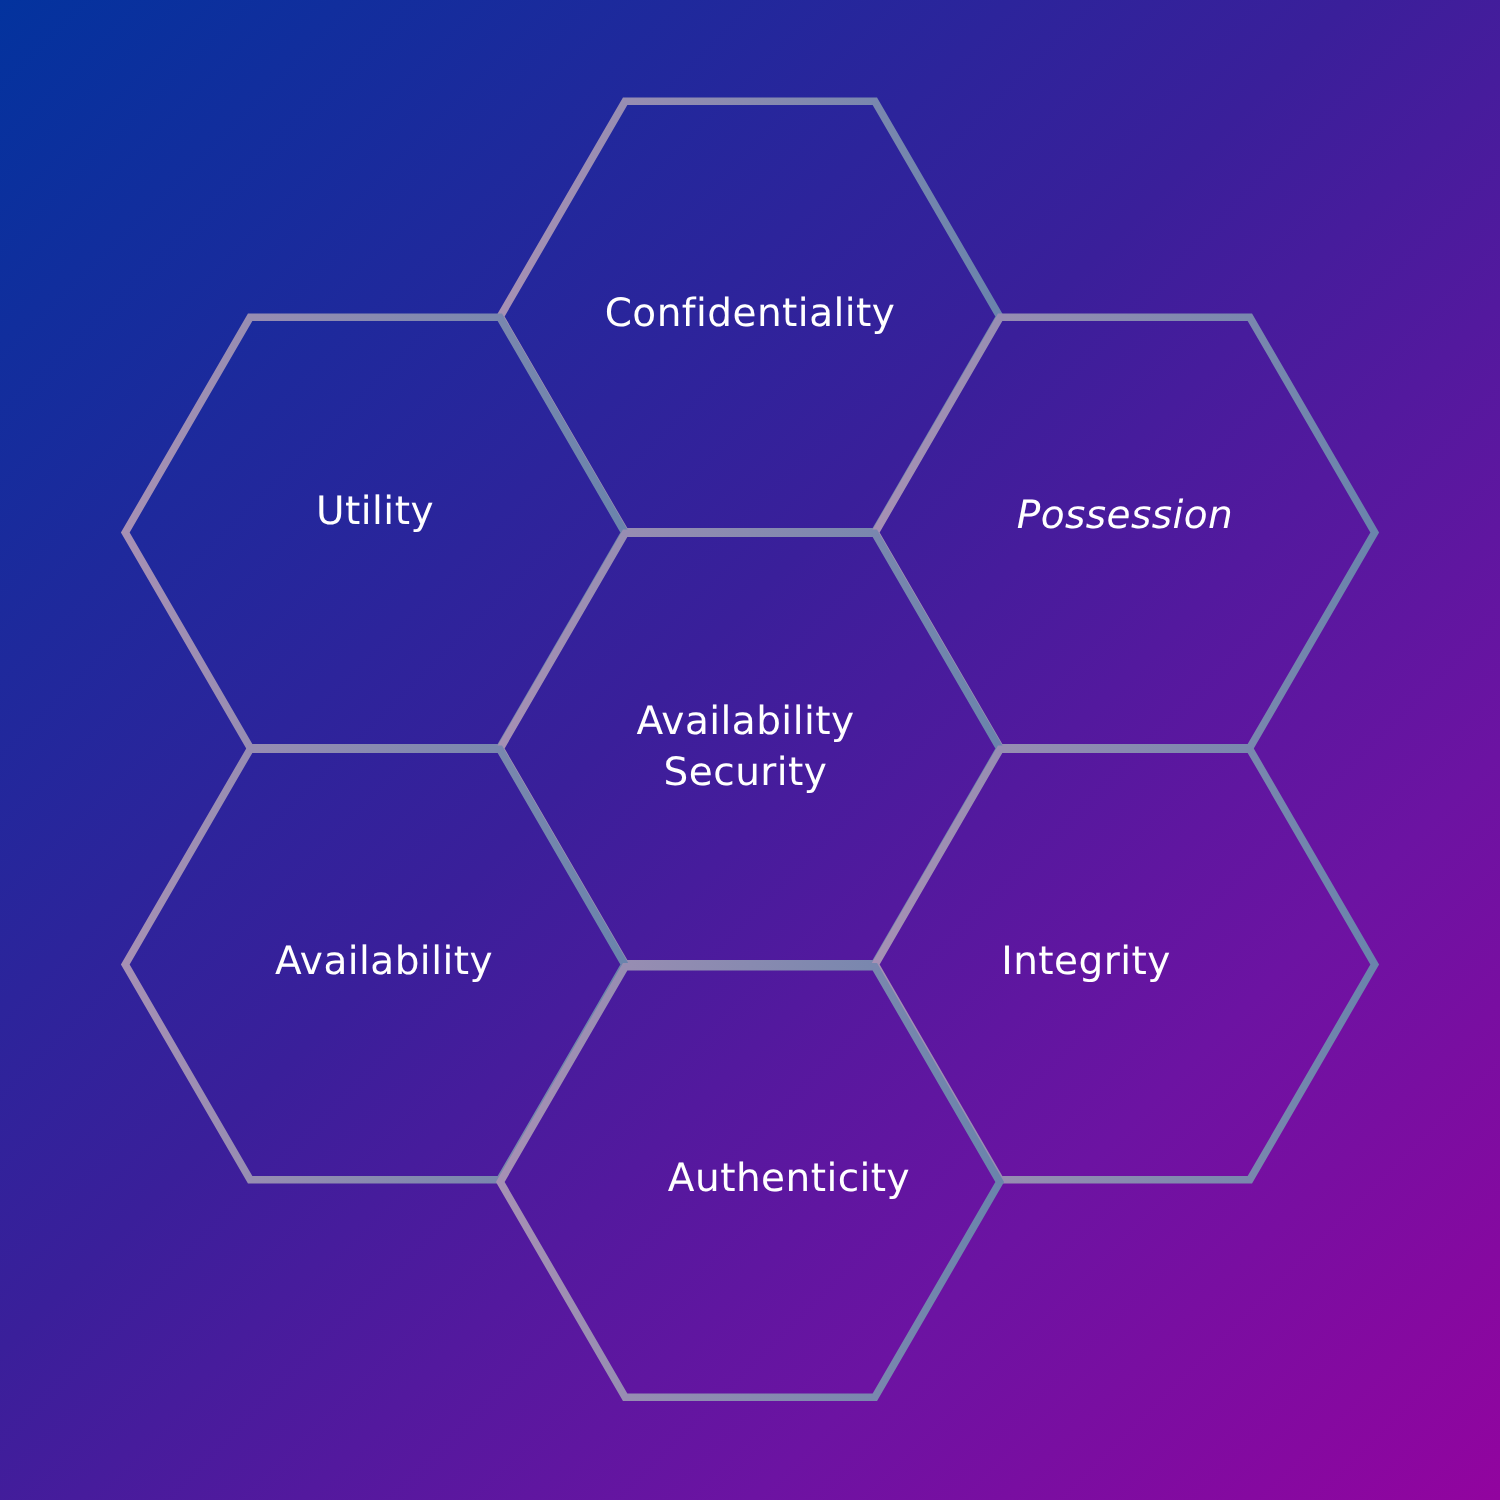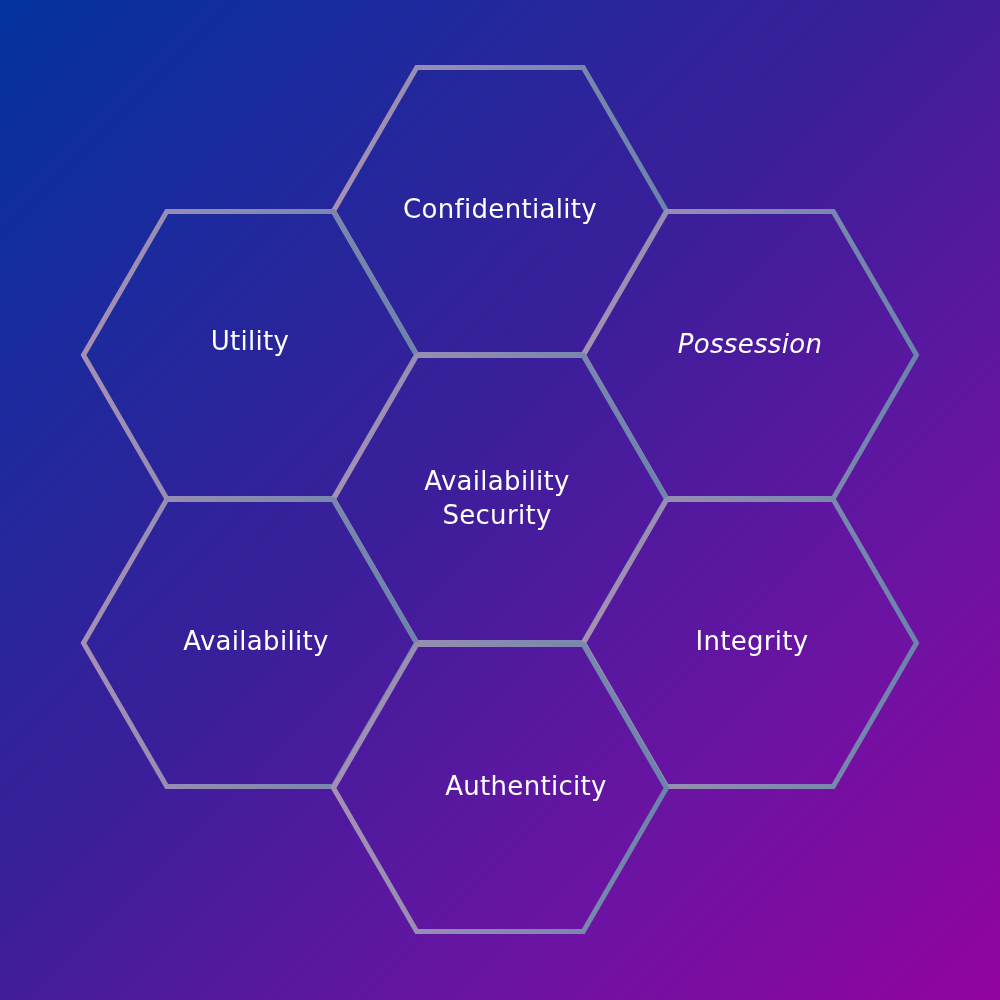--- a/index.html
+++ b/index.html
@@ -41,14 +41,14 @@
       <polygon points="416.75,644.5 583.25,644.5 666.5,788 583.25,931.5 416.75,931.5 333.5,788" fill="none" stroke="url(#strokeGrad)" stroke-width="5" stroke-linejoin="miter"></polygon>
     </g>
 </svg>
 
 <div class="hex-label" style="left:500px; top:209px;">Confidentiality</div>
 <div class="hex-label" style="left:250px; top:341px;">Utility</div>
 <div class="hex-label" style="left:750px; top:344px;font-style:italic;">Possession</div>
 <div class="hex-label" style="left:497px; top:498px;">Availability
 Security</div>
 <div class="hex-label" style="left:256px; top:641px;">Availability</div>
-<div class="hex-label" style="left:752px; top:641px;">Integrity</div>
+<div class="hex-label" style="left:724px; top:641px;">Integrity</div>
 <div class="hex-label" style="left:526px; top:786px;">Authenticity</div>
 
 </body></html>

